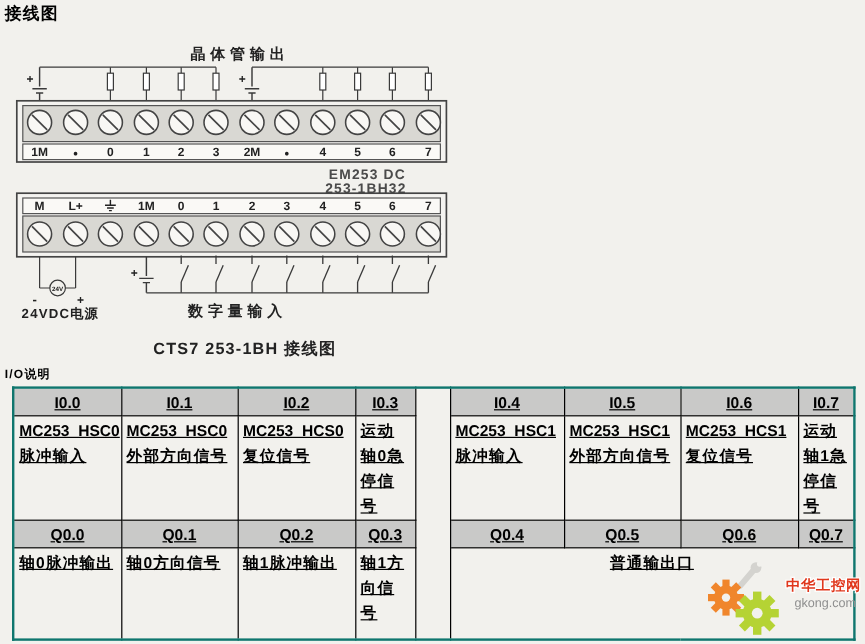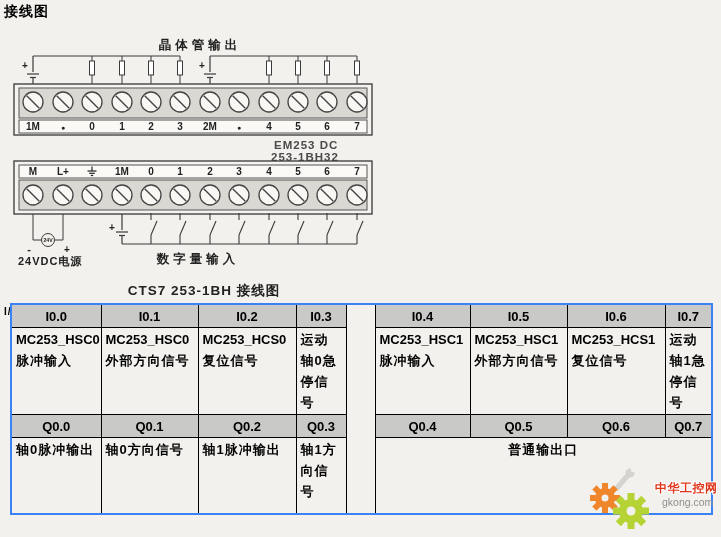--- a/index.html
+++ b/index.html
@@ -14,25 +14,25 @@
     font-size:14px;font-weight:bold;letter-spacing:1px;text-align:right;
   }
   .io-title{
     position:absolute;left:4px;top:305px;
     font-size:10px;font-weight:bold;letter-spacing:1px;
   }
   svg.diagram{position:absolute;left:8px;top:28px;}
   svg text{font-family:"Liberation Sans","DejaVu Sans",sans-serif;}
 
   table.io{
-    position:absolute;left:10px;top:303px;
+    position:absolute;left:10px;top:322px;
     border-collapse:collapse;table-layout:fixed;
     width:701px;
-    border:2px solid #3b82f6;
-    font-size:13px;font-weight:bold;
+    border:2px solid #0f766e;
+    font-size:13px;font-weight:bold;text-decoration:underline;
   }
   table.io th,table.io td{
     border:1px solid #000;
     padding:1px 4px;
     overflow:hidden;
   }
   table.io th{
     background:#c9c9c8;
     font-size:13px;font-weight:bold;text-align:center;
     height:20px;

